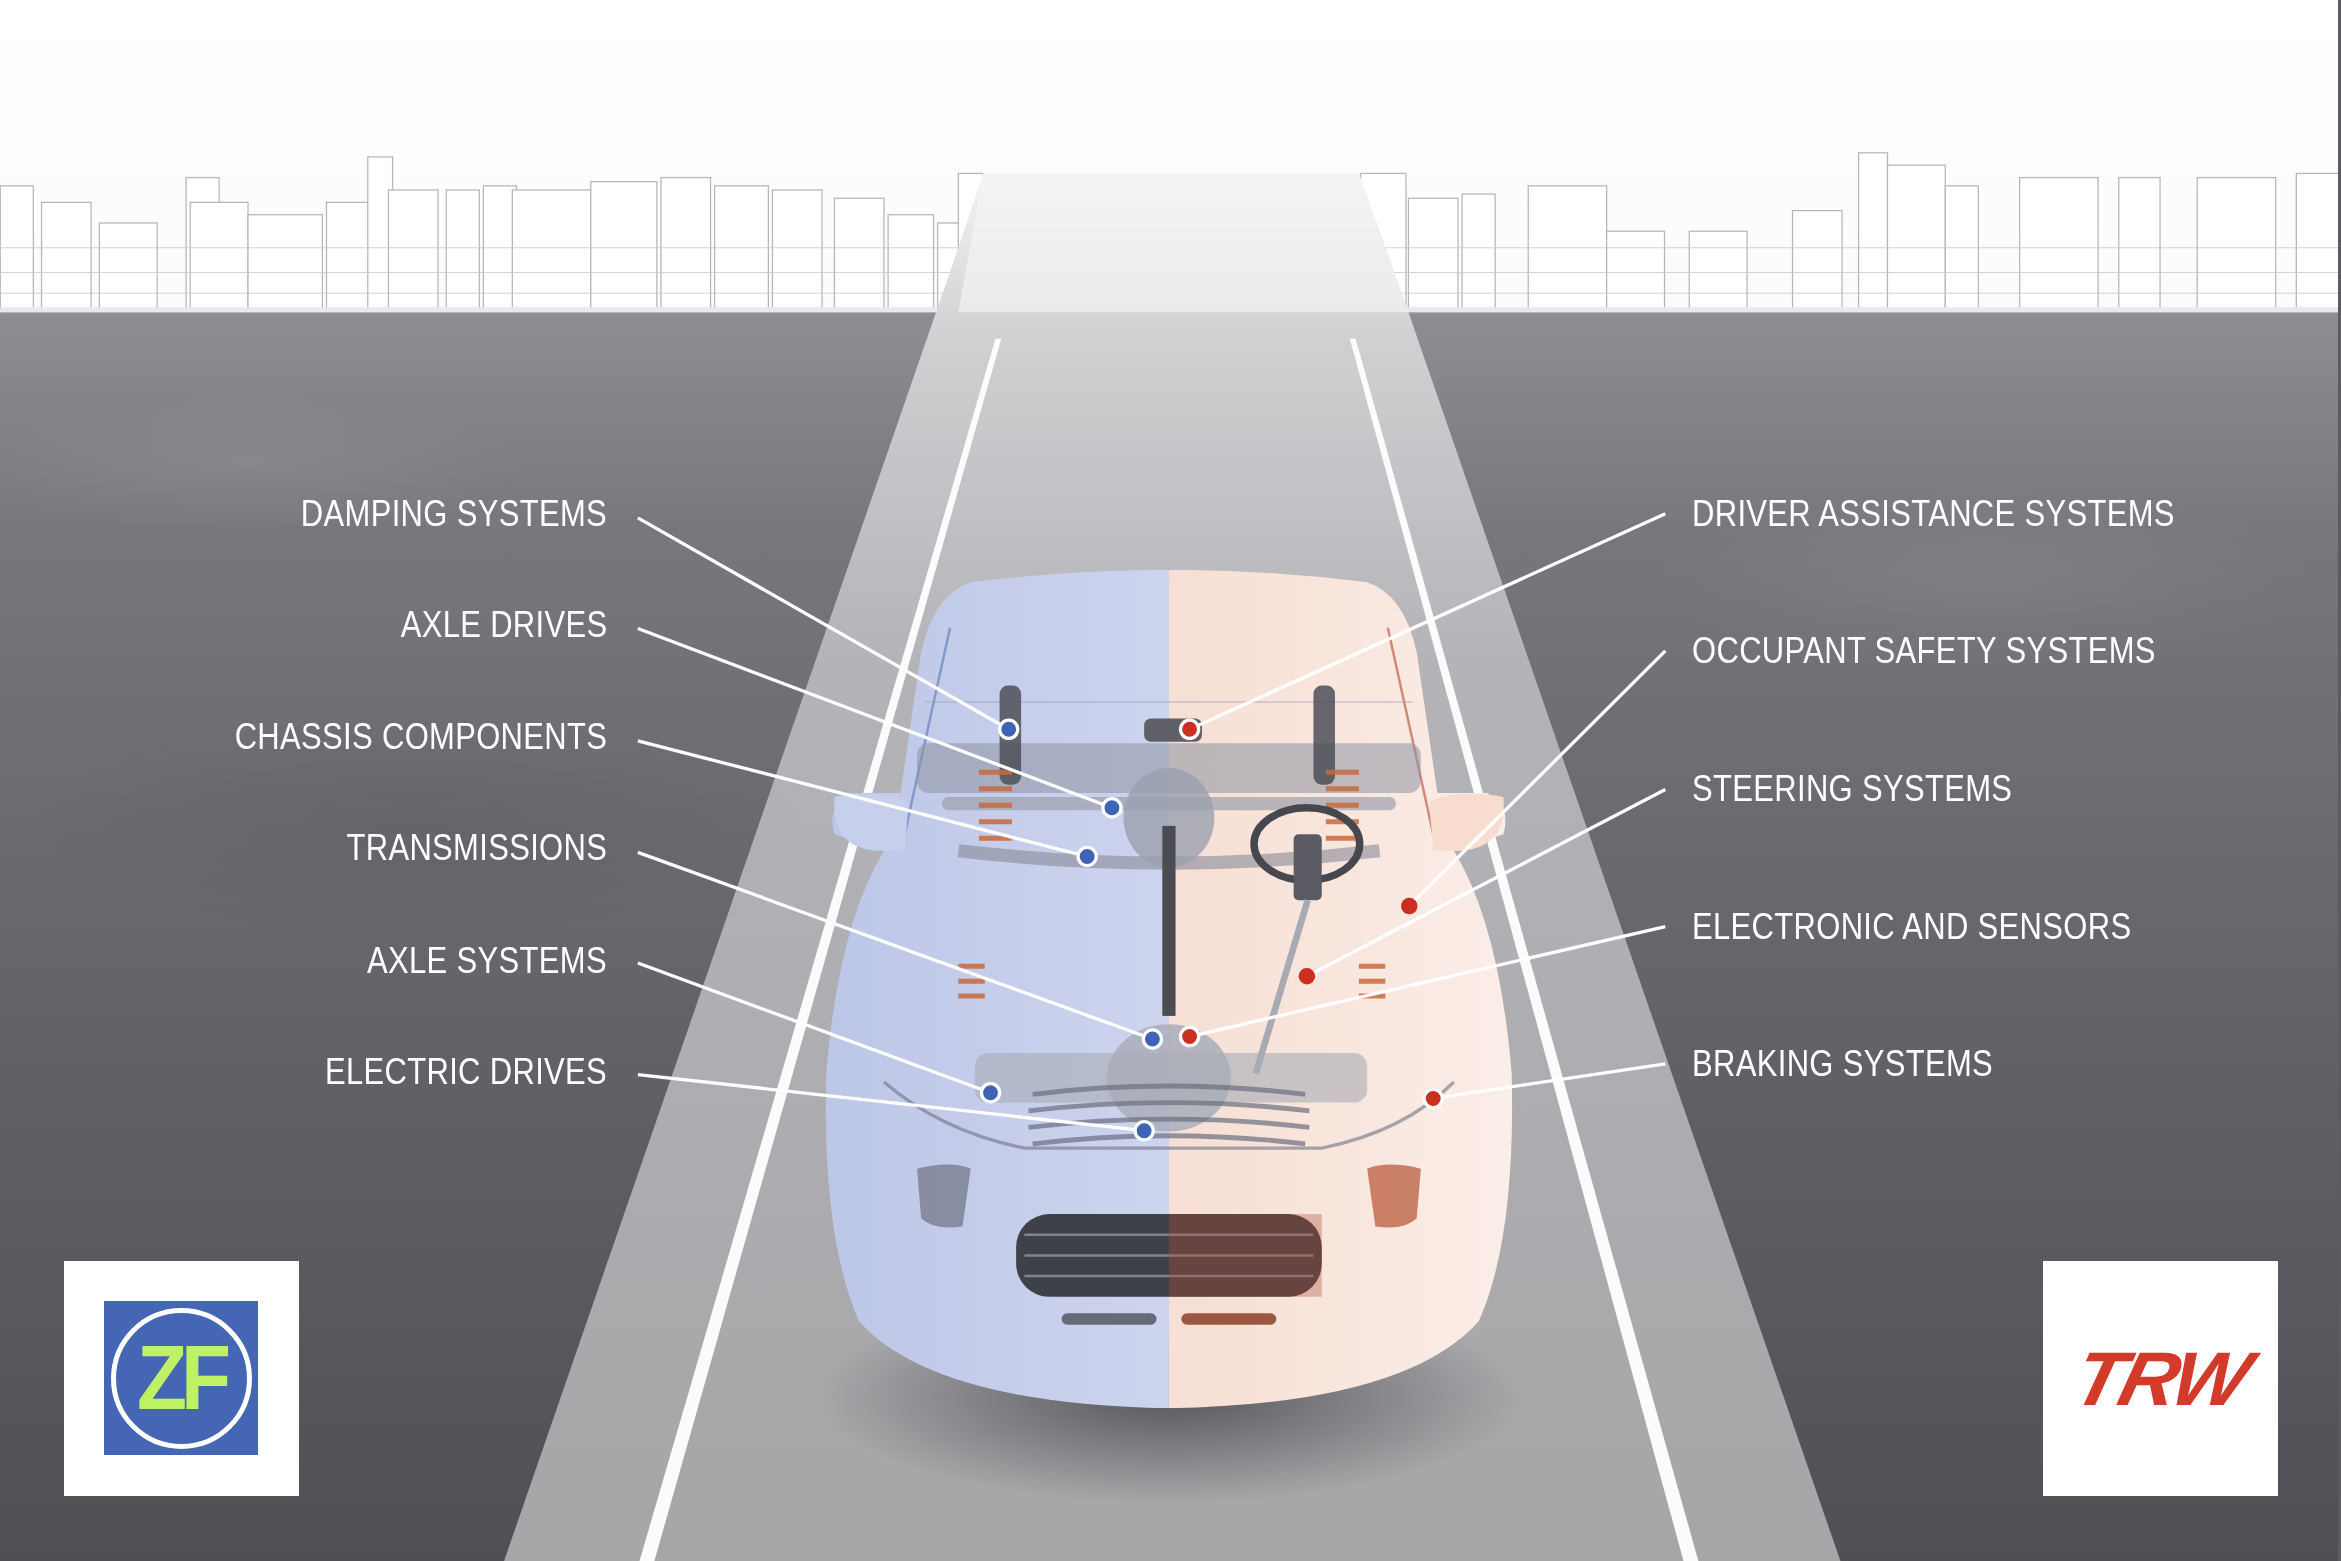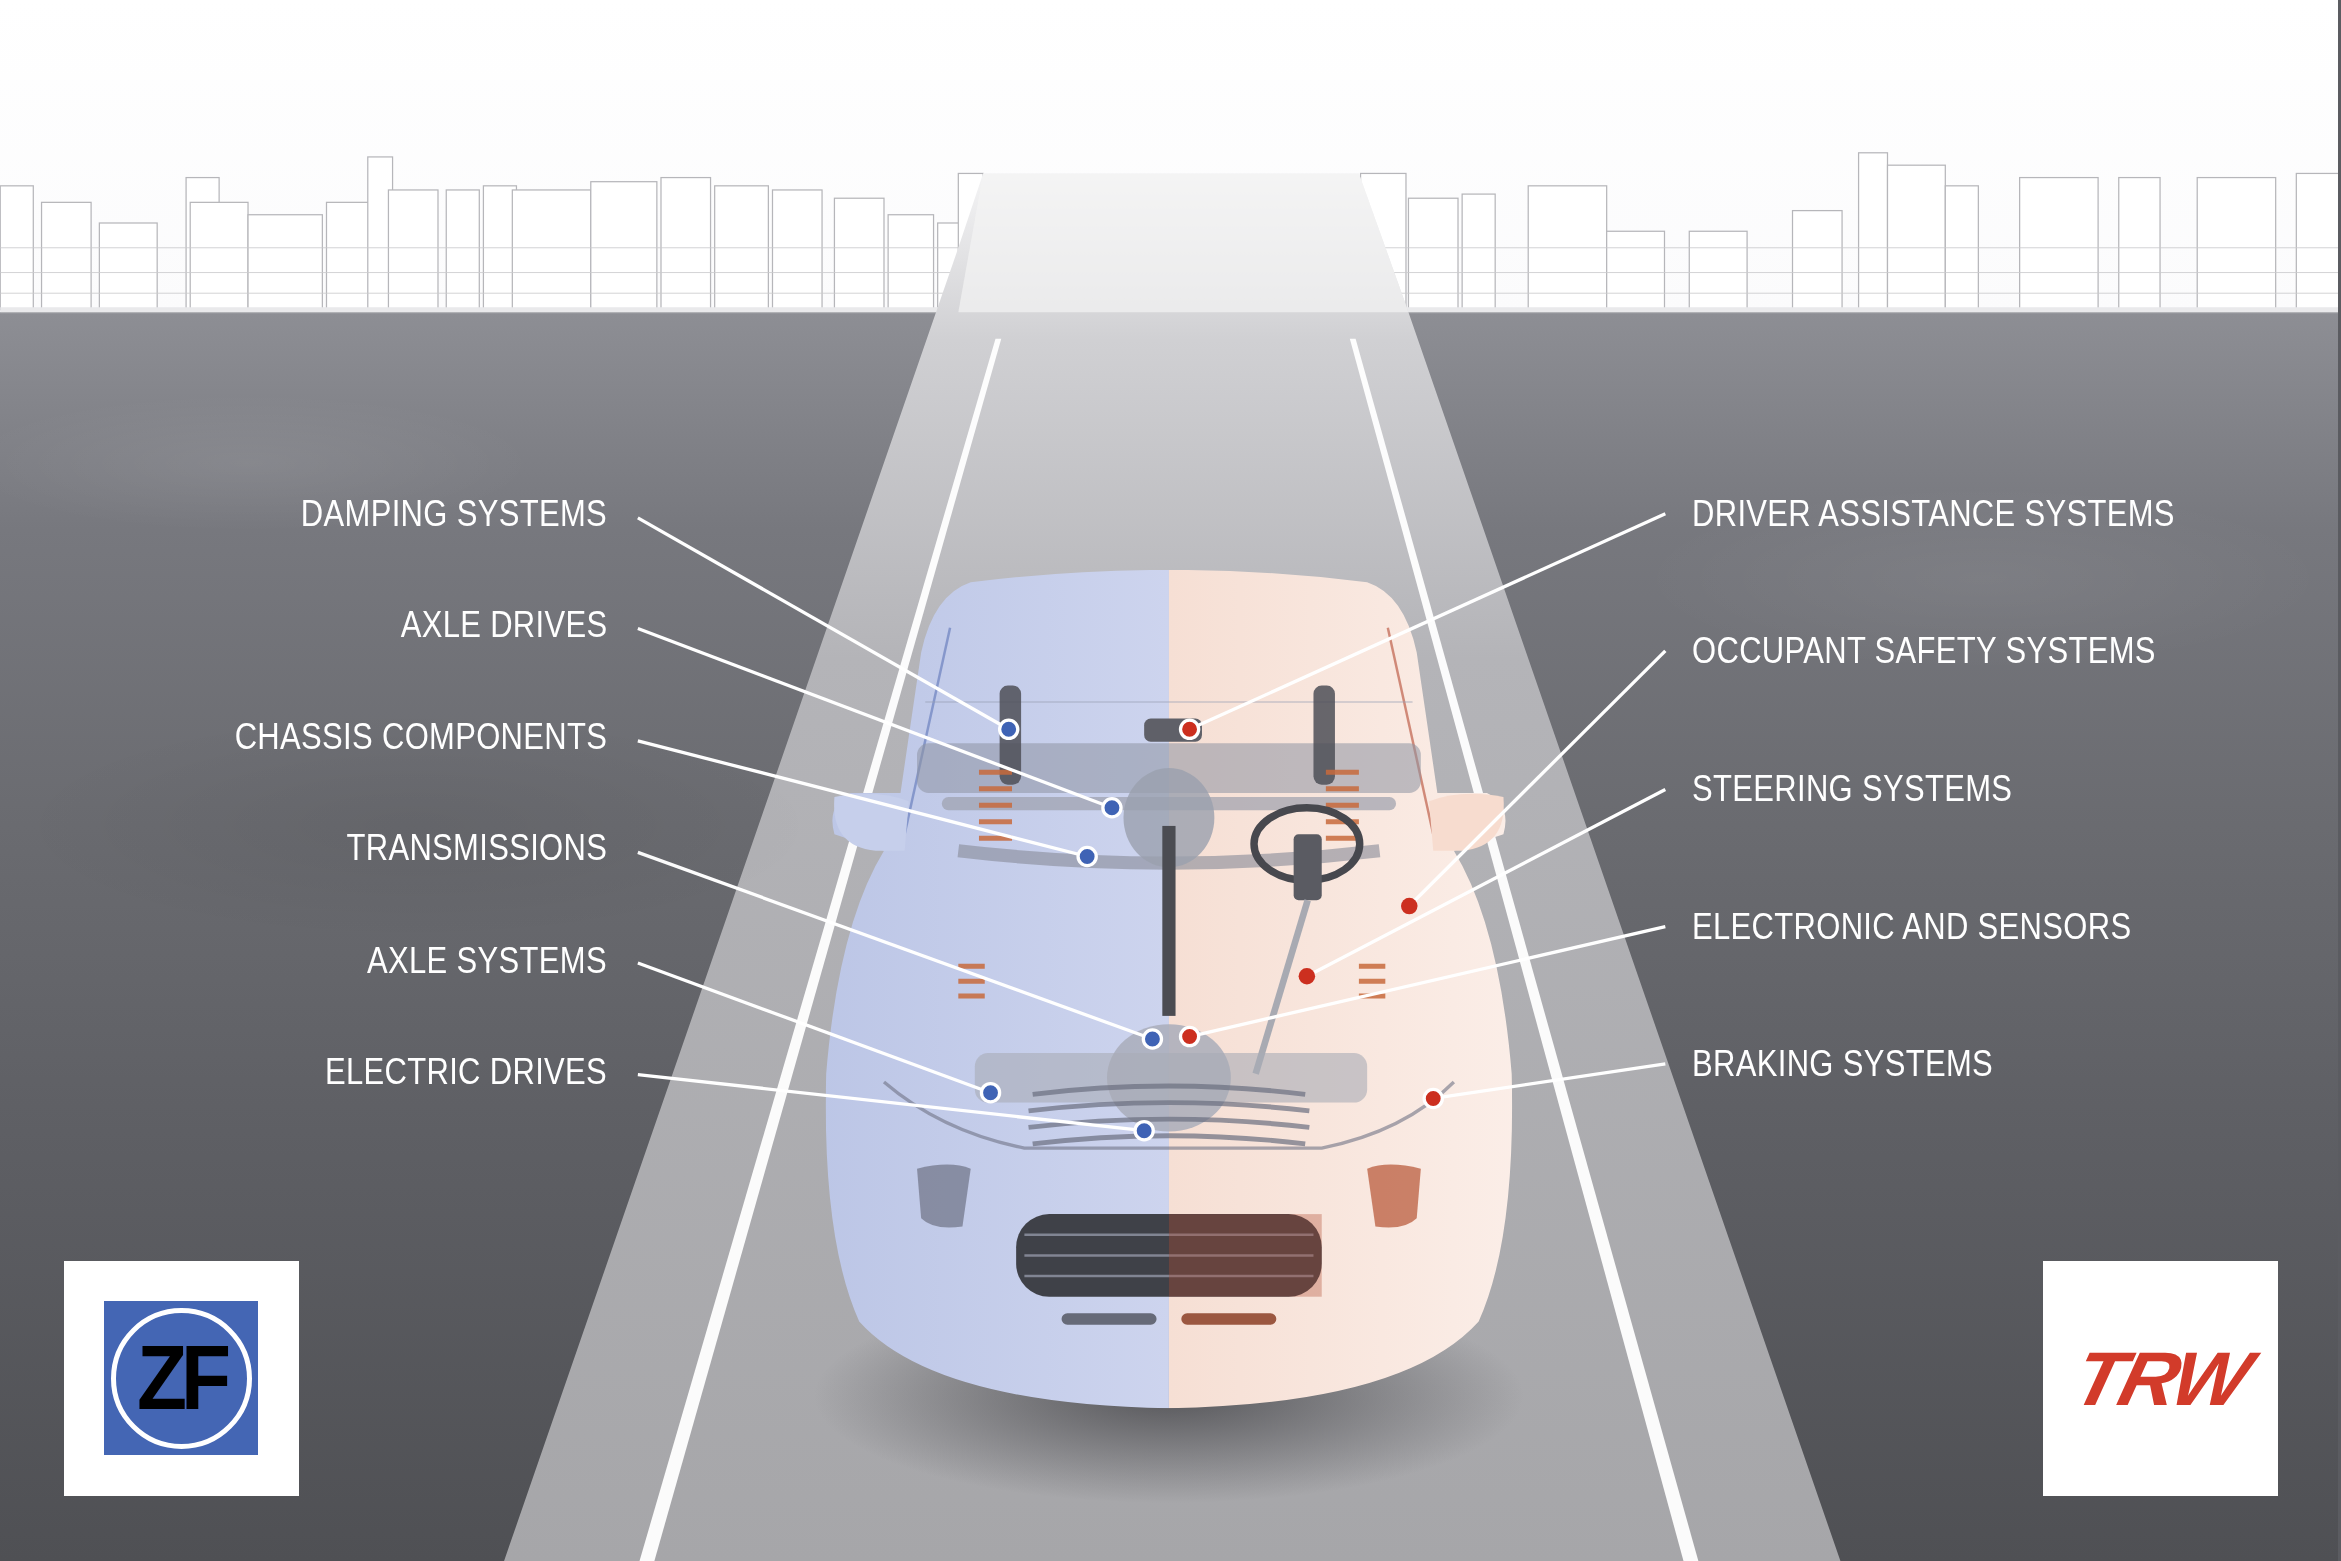--- a/index.html
+++ b/index.html
@@ -14,21 +14,21 @@
       radial-gradient(ellipse 578px 165px at 413px 826px, rgba(0,0,0,0.06), transparent 70%); }
   svg.scene { position:absolute; left:0; top:0; }
   .label { position:absolute; color:#ffffff; font-size:36px; letter-spacing:0.4px; line-height:1; white-space:nowrap;
     transform:scaleX(0.86); }
   .label.left { transform-origin:right center; text-align:right; }
   .label.right { transform-origin:left center; }
   .logo-box { position:absolute; width:235px; height:235px; background:#ffffff; }
   .zf-square { position:absolute; left:40px; top:40px; width:154px; height:154px; background:#4466b4; }
   .zf-circle { position:absolute; left:6.6px; top:6.6px; width:131px; height:131px; border:5.8px solid #ffffff; border-radius:50%; }
   .zf-text { position:absolute; left:0; top:0; width:154px; height:154px; display:flex; align-items:center; justify-content:center;
-    color:#000000; font-weight:bold; font-size:91px; letter-spacing:-6.6px; font-family:"Liberation Sans", sans-serif; }
+    color:#bef264; font-weight:bold; font-size:91px; letter-spacing:-6.6px; font-family:"Liberation Sans", sans-serif; }
   .zf-text span { display:inline-block; transform:scaleX(0.9); }
   .trw-text { position:absolute; left:0; top:0; width:235px; height:235px; display:flex; align-items:center; justify-content:center;
     color:#d23b2a; font-weight:bold; font-style:italic; font-size:76px; letter-spacing:-3.3px; font-family:"Liberation Sans", sans-serif; }
   .trw-text span { display:inline-block; transform:skewX(-14deg) scaleX(1.05); }
 </style>
 </head>
 <body>
 
 <div class="stage">
   <div class="sky"></div>

